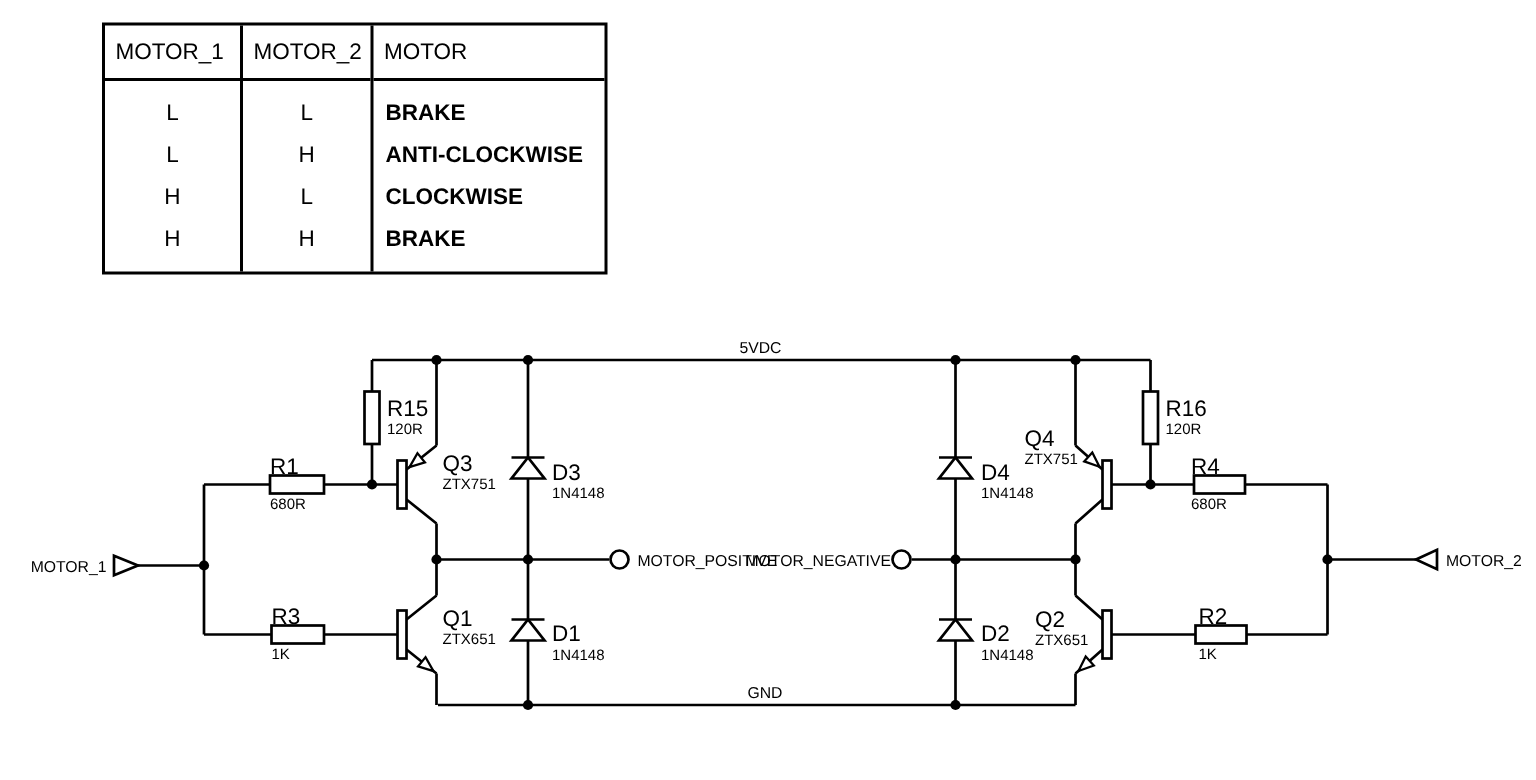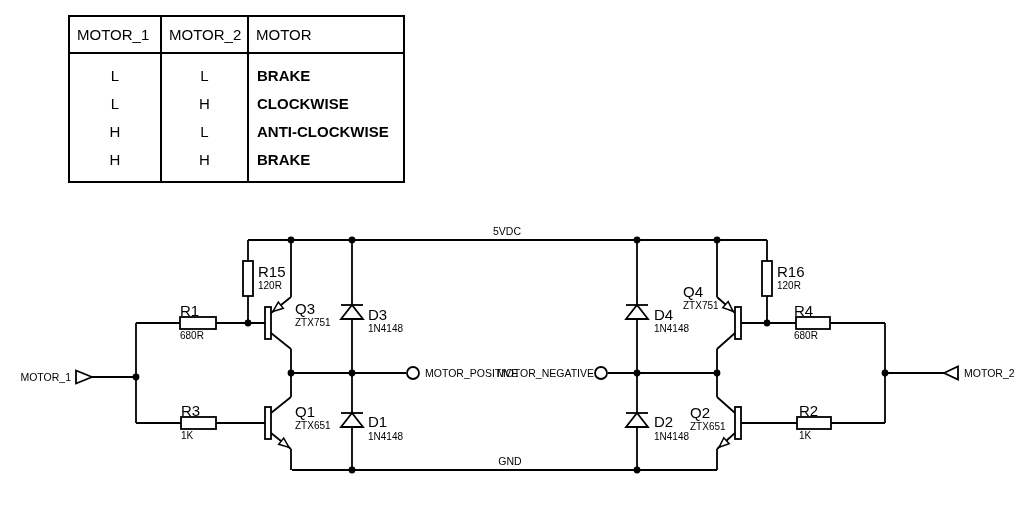--- a/index.html
+++ b/index.html
@@ -55,22 +55,22 @@
       <div class="tt-cell centered">L</div>
       <div class="tt-cell centered">H</div>
       <div class="tt-cell centered">L</div>
       <div class="tt-cell centered">H</div>
     </div>
   </div>
   <div class="tt-col tt-col-3">
     <div class="tt-head">MOTOR</div>
     <div class="tt-body">
       <div class="tt-cell leftpad">BRAKE</div>
+      <div class="tt-cell leftpad">ANTI-CLOCKWISE</div>
       <div class="tt-cell leftpad">CLOCKWISE</div>
-      <div class="tt-cell leftpad">ANTI-CLOCKWISE</div>
       <div class="tt-cell leftpad">BRAKE</div>
     </div>
   </div>
 </div>
 
 <svg class="schematic" width="1024" height="520" viewBox="0 0 1024 520">
 
   <g>
     <path class="wire" d="M248,240 H767"></path>
     <text class="net" x="507" y="235" text-anchor="middle">5VDC</text>

